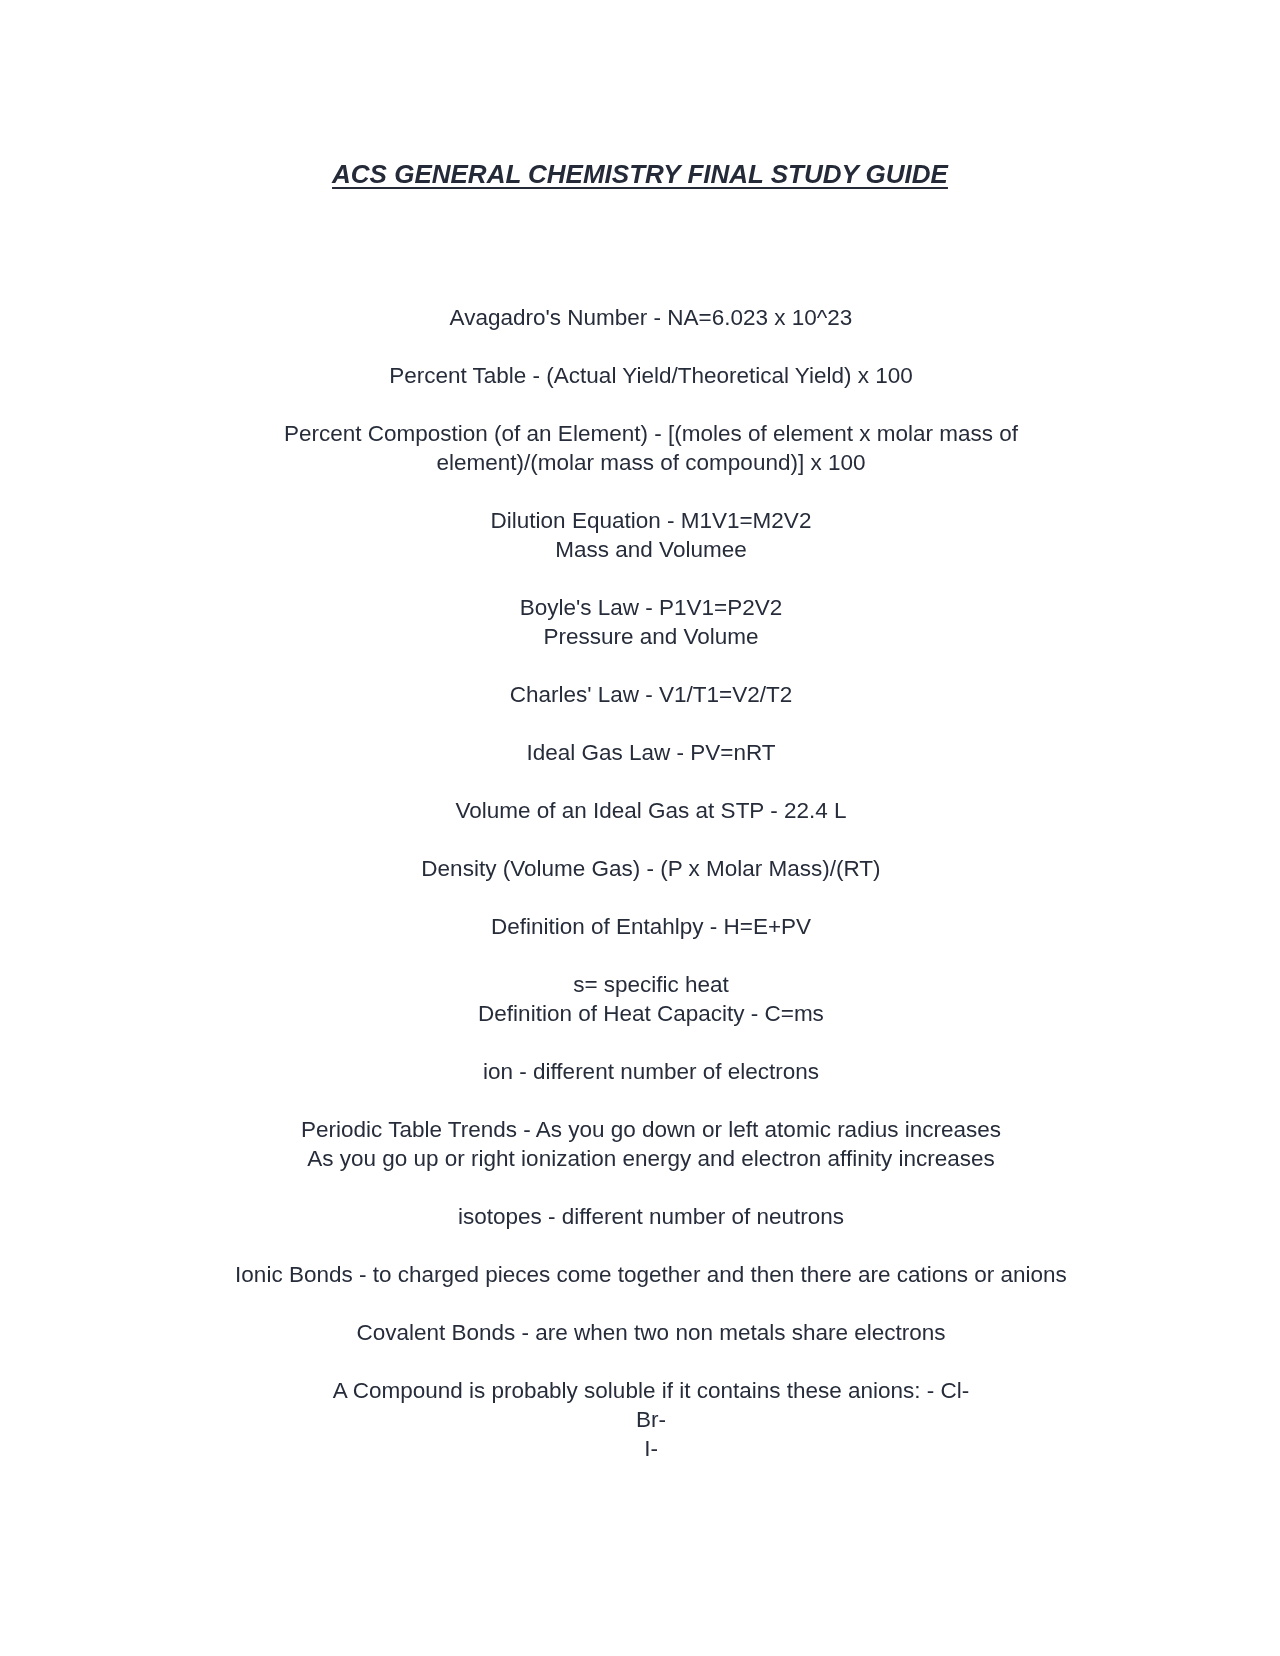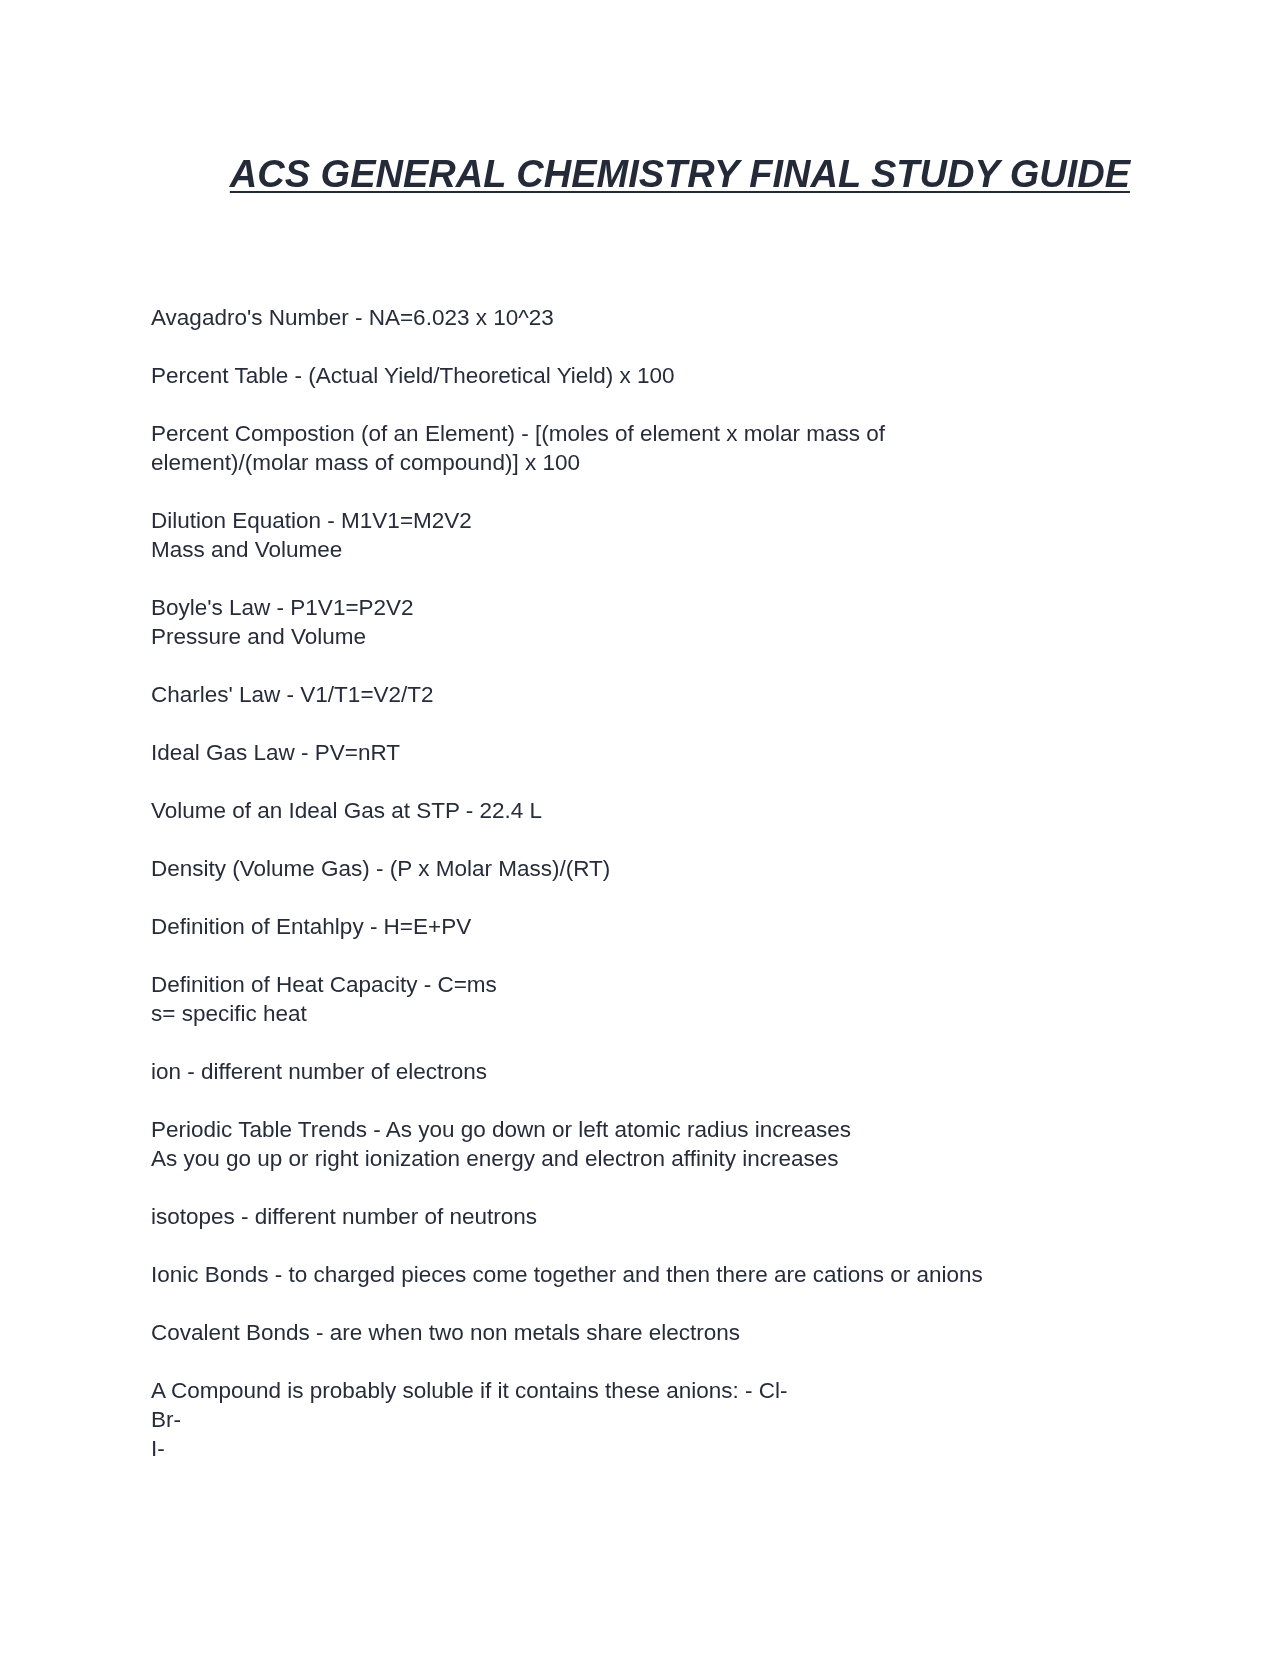--- a/index.html
+++ b/index.html
@@ -20,45 +20,46 @@
       left: 0;
       top: 0;
       width: 1280px;
       height: 1656px;
     }
     .title {
       position: absolute;
       left: 150px;
       width: 980px;
       top: 150px;
-      text-align: right;
+      text-align: center;
       font-weight: bold;
       font-style: italic;
       text-decoration: underline;
       text-decoration-thickness: 2px;
       text-underline-offset: 4px;
-      font-size: 38px;
+      font-size: 26px;
       line-height: 48px;
       color: #242a38;
       margin: 0;
     }
     .content {
       position: absolute;
       left: 151px;
       top: 303px;
       width: 1000px;
       font-size: 22.5px;
       line-height: 29px;
     }
     .entry {
       margin: 0 0 29px 0;
     }
     .line {
       display: block;
       white-space: pre;
+      text-align: center;
     }
   </style>
 </head>
 <body>
 
 <div class="page">
   <h1 class="title">ACS GENERAL CHEMISTRY FINAL STUDY GUIDE</h1>
 
   <div class="content">
     <div class="entry">
@@ -88,22 +89,22 @@
     <div class="entry">
       <span class="line">Volume of an Ideal Gas at STP - 22.4 L</span>
     </div>
     <div class="entry">
       <span class="line">Density (Volume Gas) - (P x Molar Mass)/(RT)</span>
     </div>
     <div class="entry">
       <span class="line">Definition of Entahlpy - H=E+PV</span>
     </div>
     <div class="entry">
+      <span class="line">s= specific heat</span>
       <span class="line">Definition of Heat Capacity - C=ms</span>
-      <span class="line">s= specific heat</span>
     </div>
     <div class="entry">
       <span class="line">ion - different number of electrons</span>
     </div>
     <div class="entry">
       <span class="line">Periodic Table Trends - As you go down or left atomic radius increases</span>
       <span class="line">As you go up or right ionization energy and electron affinity increases</span>
     </div>
     <div class="entry">
       <span class="line">isotopes - different number of neutrons</span>

